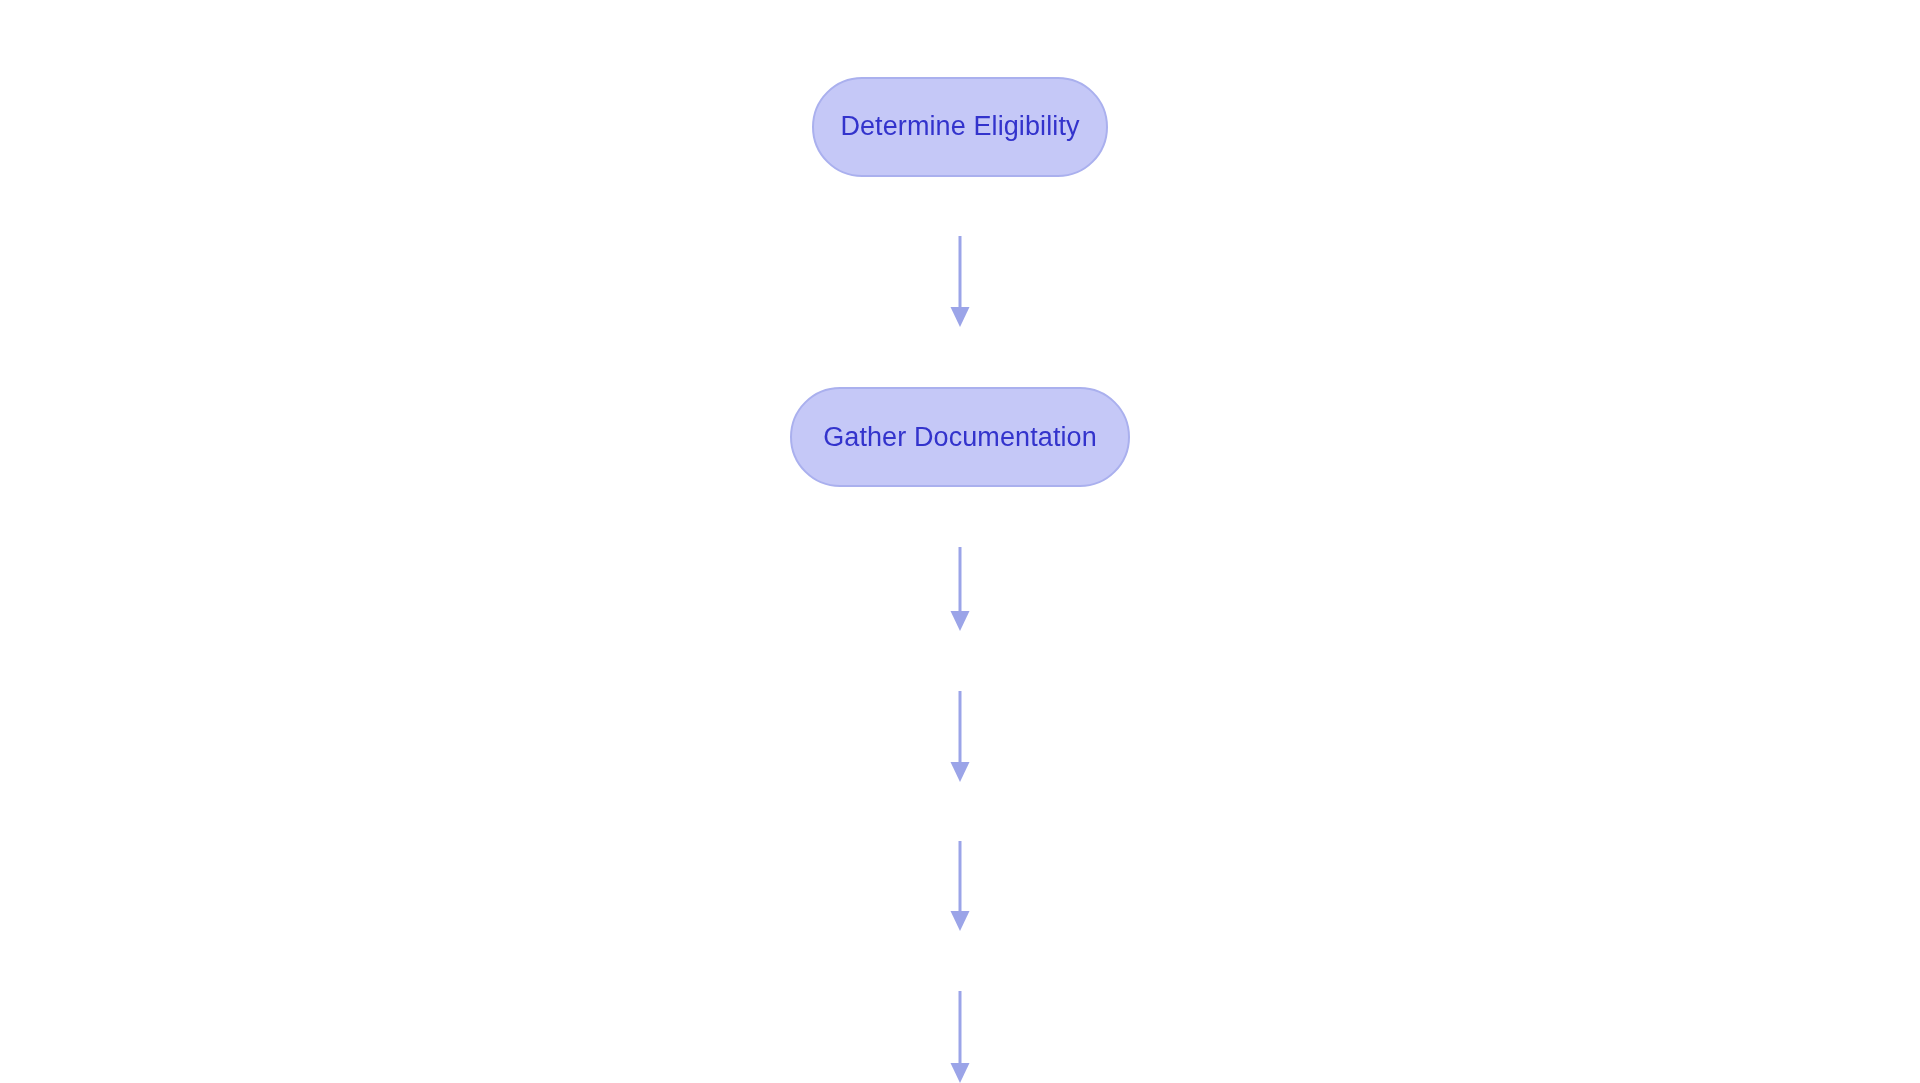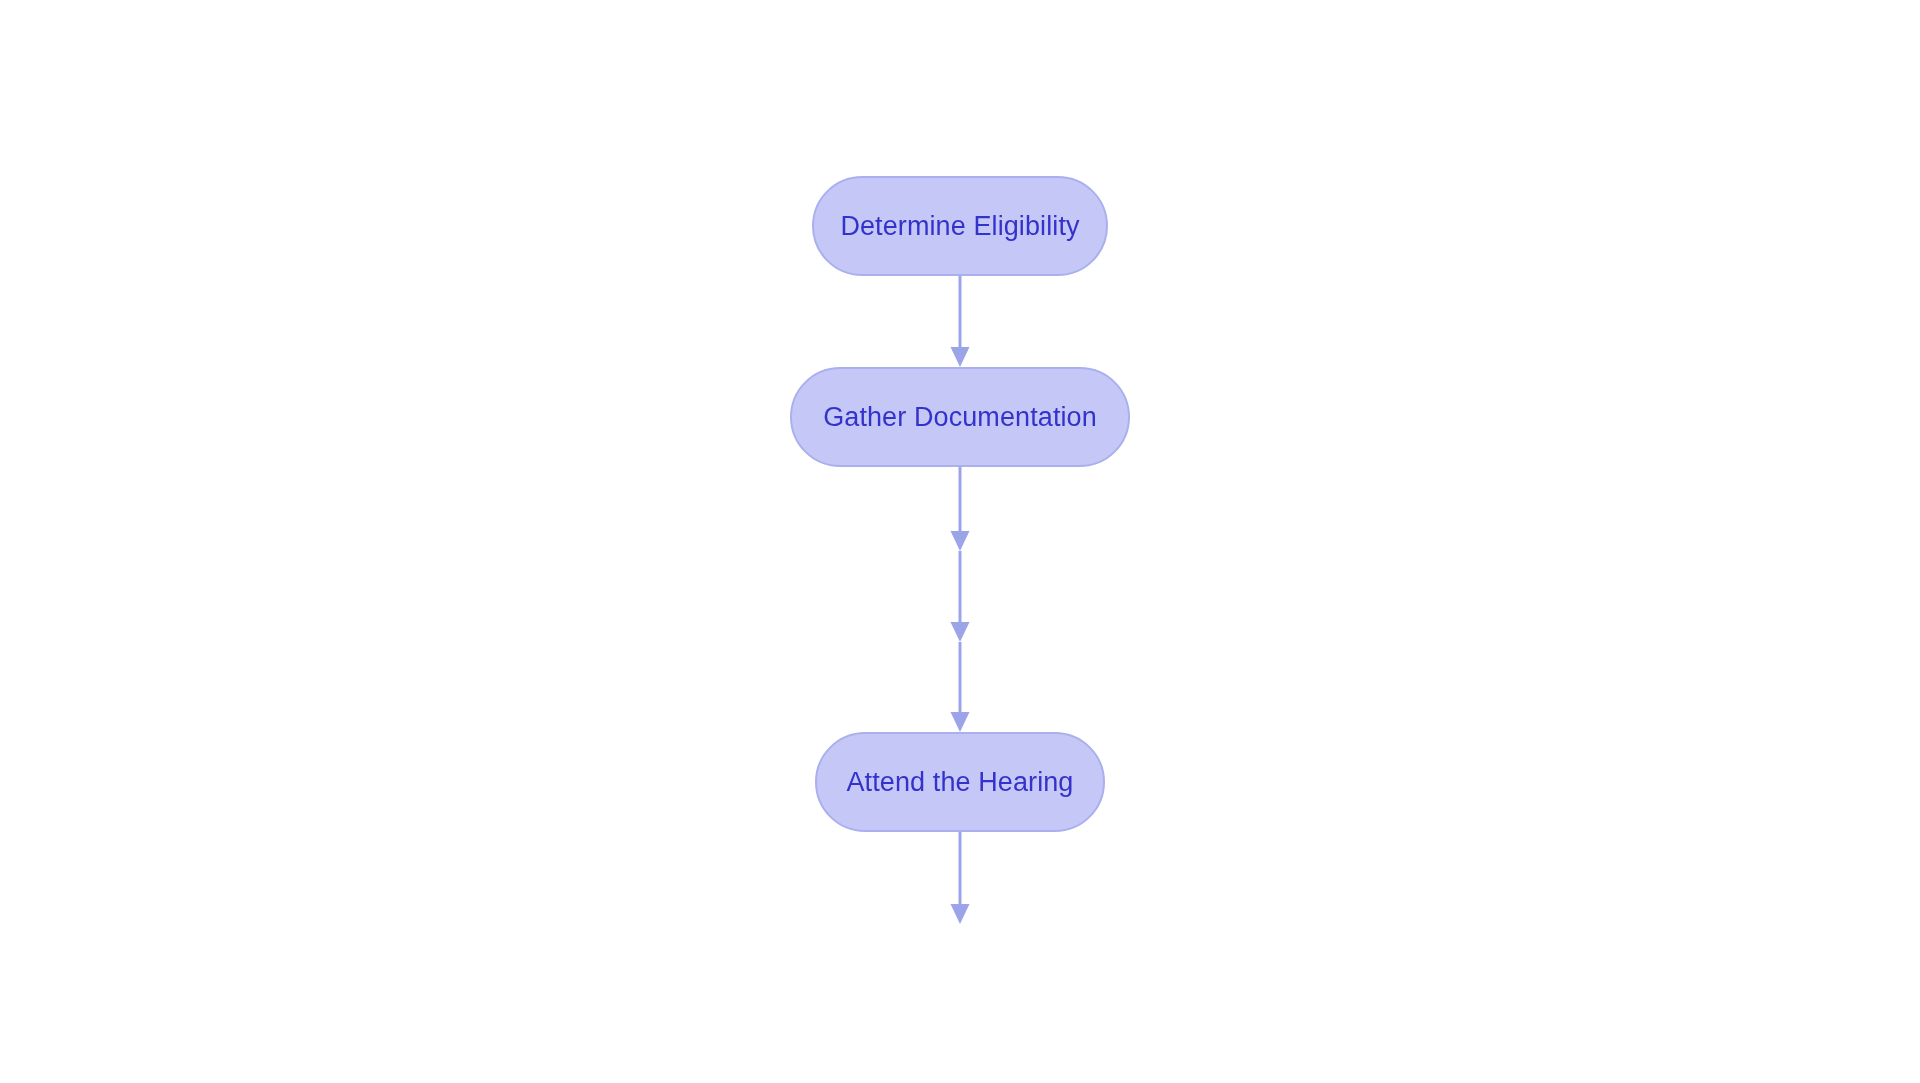--- a/index.html
+++ b/index.html
@@ -20,21 +20,21 @@
   }
   .flow-column {
     position: absolute;
     left: 0;
     top: 0;
     width: 1920px;
     height: 1083px;
     display: flex;
     flex-direction: column;
     align-items: center;
-    justify-content: center;
+    justify-content: space-between;
   }
   
   .node {
     box-sizing: border-box;
     display: flex;
     align-items: center;
     justify-content: center;
     height: 100px;
     border-radius: 50px;
     background: #c5c8f7;
@@ -102,23 +102,20 @@
     </div>
 
 
     <div class="connector" style="height:90px;">
       <svg viewBox="0 0 22 90" preserveAspectRatio="none">
         <line x1="11" y1="0" x2="11" y2="71" stroke="#9ba4e8" stroke-width="3"></line>
         <polygon points="11,90 1.5,70 20.5,70" fill="#9ba4e8"></polygon>
       </svg>
     </div>
 
-    <div class="node" style="width:290px;">
-      <span class="node-label">Attend the Hearing</span>
-    </div>
 
     <div class="connector" style="height:92px;">
       <svg viewBox="0 0 22 92" preserveAspectRatio="none">
         <line x1="11" y1="0" x2="11" y2="73" stroke="#9ba4e8" stroke-width="3"></line>
         <polygon points="11,92 1.5,72 20.5,72" fill="#9ba4e8"></polygon>
       </svg>
     </div>
 
 
   </div>

